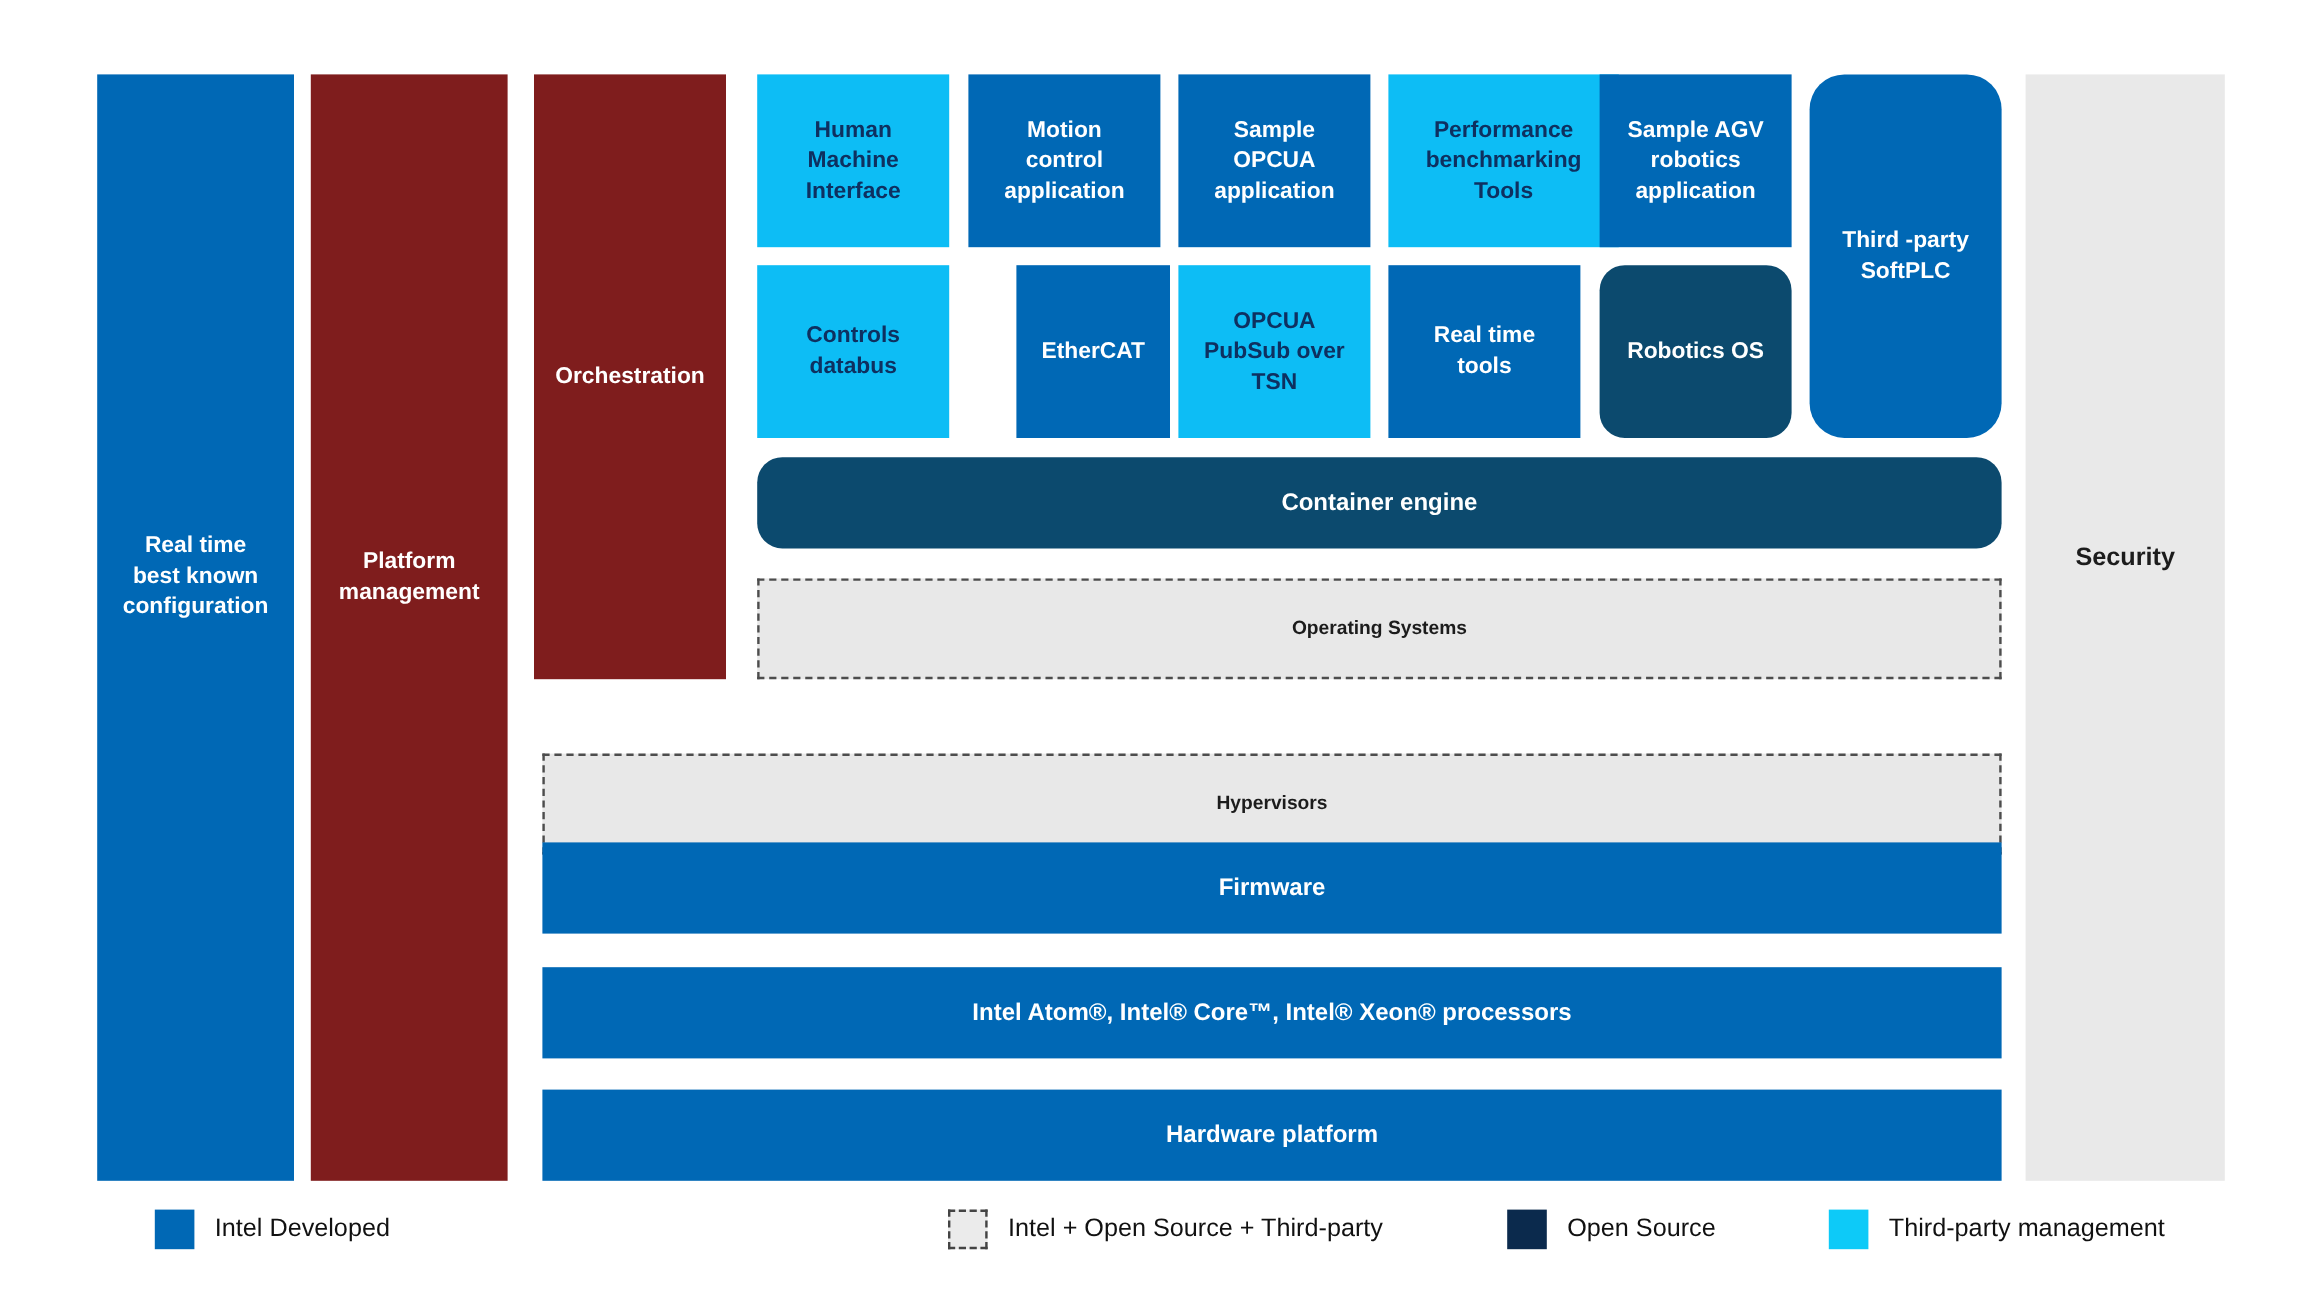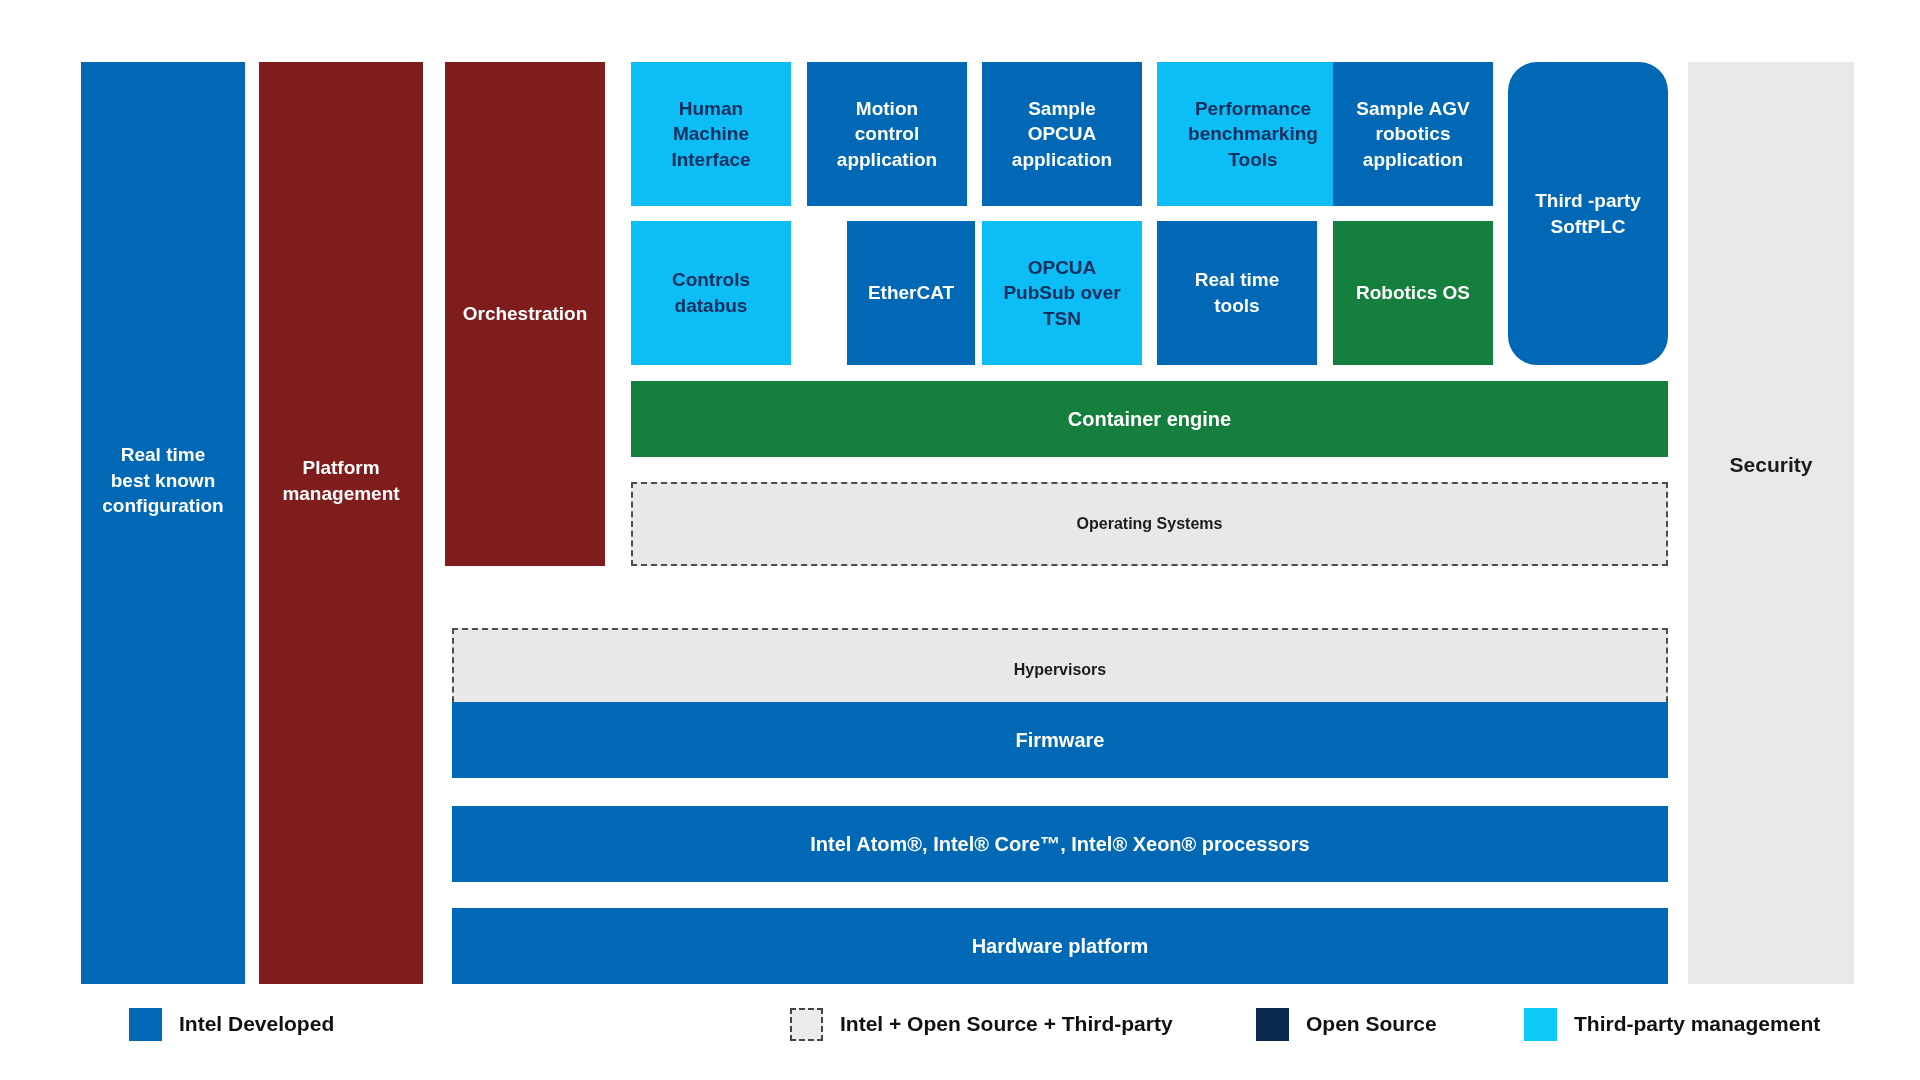--- a/index.html
+++ b/index.html
@@ -9,35 +9,35 @@
   }
   .box{
     position:absolute;display:flex;align-items:center;justify-content:center;
     text-align:center;box-sizing:border-box;
   }
   .lbl{white-space:pre-line;display:block;}
   
   .c-dark   {background:#0068B5;color:#ffffff;}
   .c-sky    {background:#7f1d1d;color:#ffffff;text-align:center;}
   .c-cyan   {background:#0DBDF5;color:#0E3060;}
-  .c-navy   {background:#15803d;color:#ffffff;}
+  .c-navy   {background:#0c4a6e;color:#ffffff;border-radius:21px;}
   .c-dashed {background:#E8E8E8;color:#1C1C1C;border:2px dashed #4D4D4D;}
   .c-gray   {background:#E9E9E9;color:#1C1C1C;}
   .col .lbl{font-size:19px;font-weight:bold;line-height:1.35;}
   .cell .lbl{font-size:19px;font-weight:bold;line-height:1.35;}
   .bar .lbl{font-size:20px;font-weight:bold;}
   .bar.c-dashed .lbl{font-weight:bold;font-size:16px;}
   .security .lbl{font-size:21px;font-weight:bold;}
   .raise{padding-bottom:85px;}
   .security{padding-bottom:115px;}
   
   .legend-item{position:absolute;top:1006px;display:flex;align-items:center;height:36px;}
   .swatch{width:33px;height:33px;flex:0 0 auto;box-sizing:border-box;}
   .swatch.dashed{background:#EBEBEB;border:2px dashed #444444;}
-  .legend-item .lbl{margin-left:17px;font-size:21px;font-weight:700;color:#111111;white-space:nowrap;}
+  .legend-item .lbl{margin-left:17px;font-size:21px;font-weight:400;color:#111111;white-space:nowrap;}
 </style>
 </head>
 <body>
 
 <div class="canvas">
 
   <div class="box col c-dark raise" style="left:81px;top:62px;width:164px;height:922px;">
     <span class="lbl">Real time
 best known
 configuration</span>

